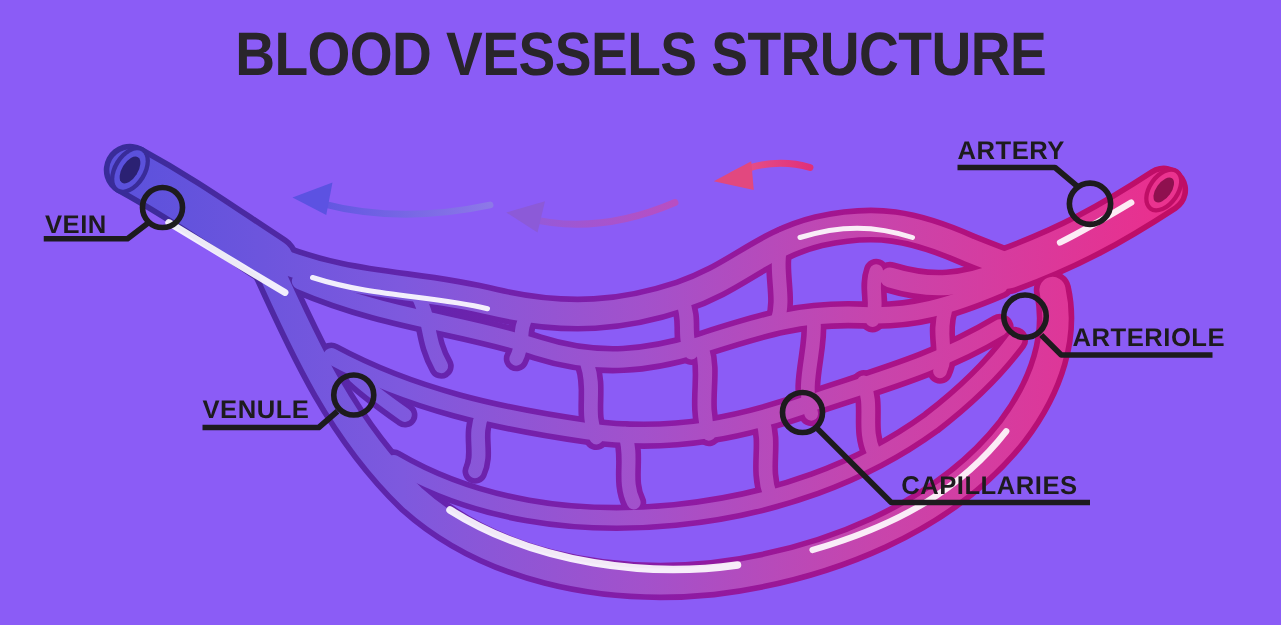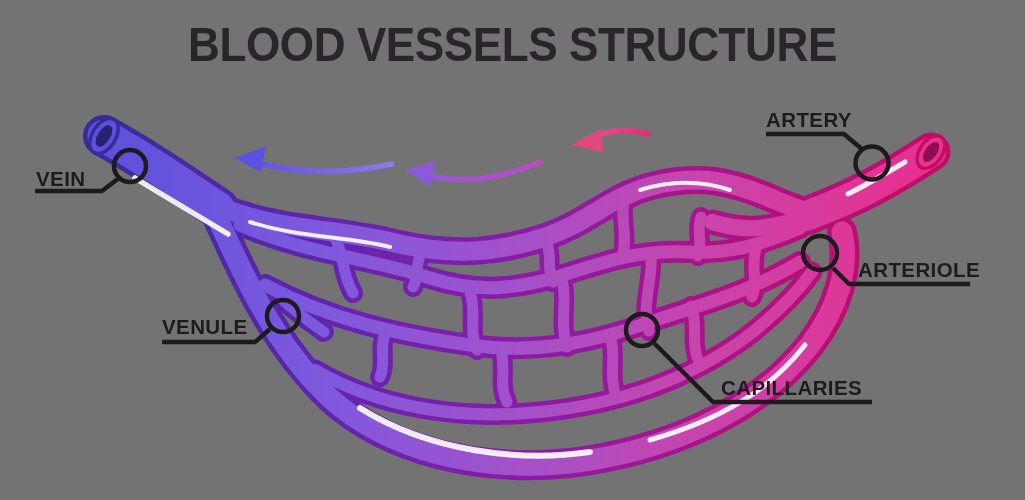--- a/index.html
+++ b/index.html
@@ -1,18 +1,18 @@
 <!DOCTYPE html>
 <html><head>
 <meta charset="utf-8">
 <style>
   html,body{margin:0;padding:0;background:#ffffff;}
   body{width:1025px;height:500px;overflow:hidden;position:relative;
        font-family:"Liberation Sans",sans-serif;}
-  .stage{position:absolute;inset:0;background:#737373;}
+  .stage{position:absolute;inset:0;background:#8b5cf6;}
   h1.title{
     position:absolute;top:16px;left:0;width:100%;margin:0;
     text-align:center;font-size:49px;font-weight:bold;letter-spacing:-.5px;
     color:#29252b;transform:scaleX(.9);transform-origin:center;
     font-family:"Liberation Sans",sans-serif;
   }
   svg{position:absolute;top:0;left:0;}
   .vessel-outline{fill:none;stroke:url(#gOutline);stroke-linecap:round;stroke-linejoin:round;}
   .vessel-fill{fill:none;stroke:url(#gFill);stroke-linecap:round;stroke-linejoin:round;}
   .hl{fill:none;stroke:#ffffff;stroke-linecap:round;opacity:.9;}

